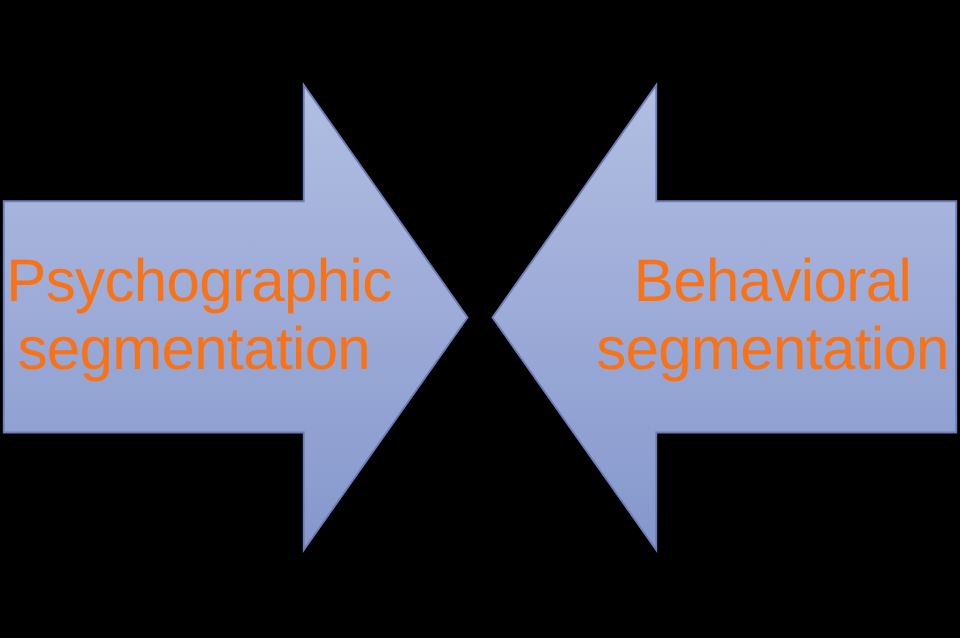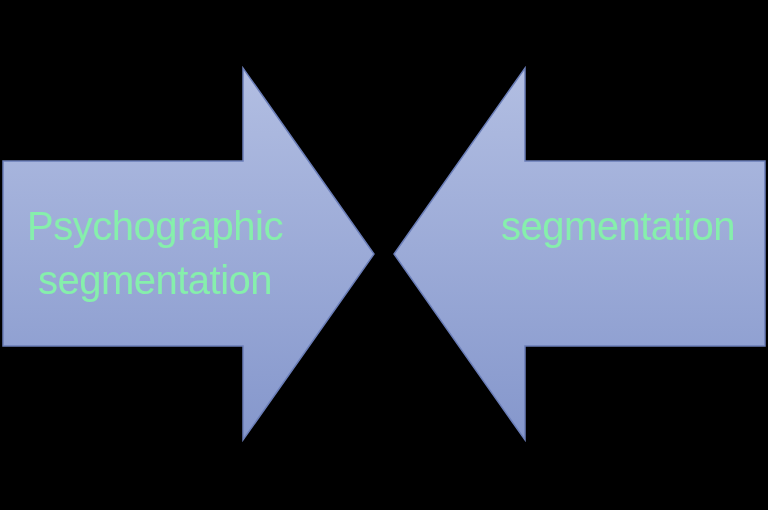--- a/index.html
+++ b/index.html
@@ -23,24 +23,24 @@
     position: absolute;
     left: 0;
     top: 0;
     display: block;
   }
   .arrow-label {
     position: absolute;
     top: 199px;
     width: 300px;
     text-align: center;
-    font-size: 40px;
+    font-size: 48px;
     line-height: 54px;
     font-weight: 400;
-    color: #86efac;
+    color: #f97316;
     letter-spacing: -0.5px;
     user-select: none;
   }
   .arrow-label .line {
     display: block;
     white-space: nowrap;
   }
   .label-left  { left: 5px; }
   .label-right { left: 468px; }
 </style>
@@ -61,16 +61,17 @@
 
     <polygon points="765,161 525,161 525,68 394,254 525,440 525,346 765,346" fill="url(#arrowFill)" stroke="#6b7eb8" stroke-width="1.5" stroke-linejoin="miter"></polygon>
   </svg>
 
   <div class="arrow-label label-left">
     <span class="line">Psychographic</span>
     <span class="line">segmentation</span>
   </div>
 
   <div class="arrow-label label-right">
+    <span class="line">Behavioral</span>
     <span class="line">segmentation</span>
   </div>
 
 </div>
 
 </body></html>

